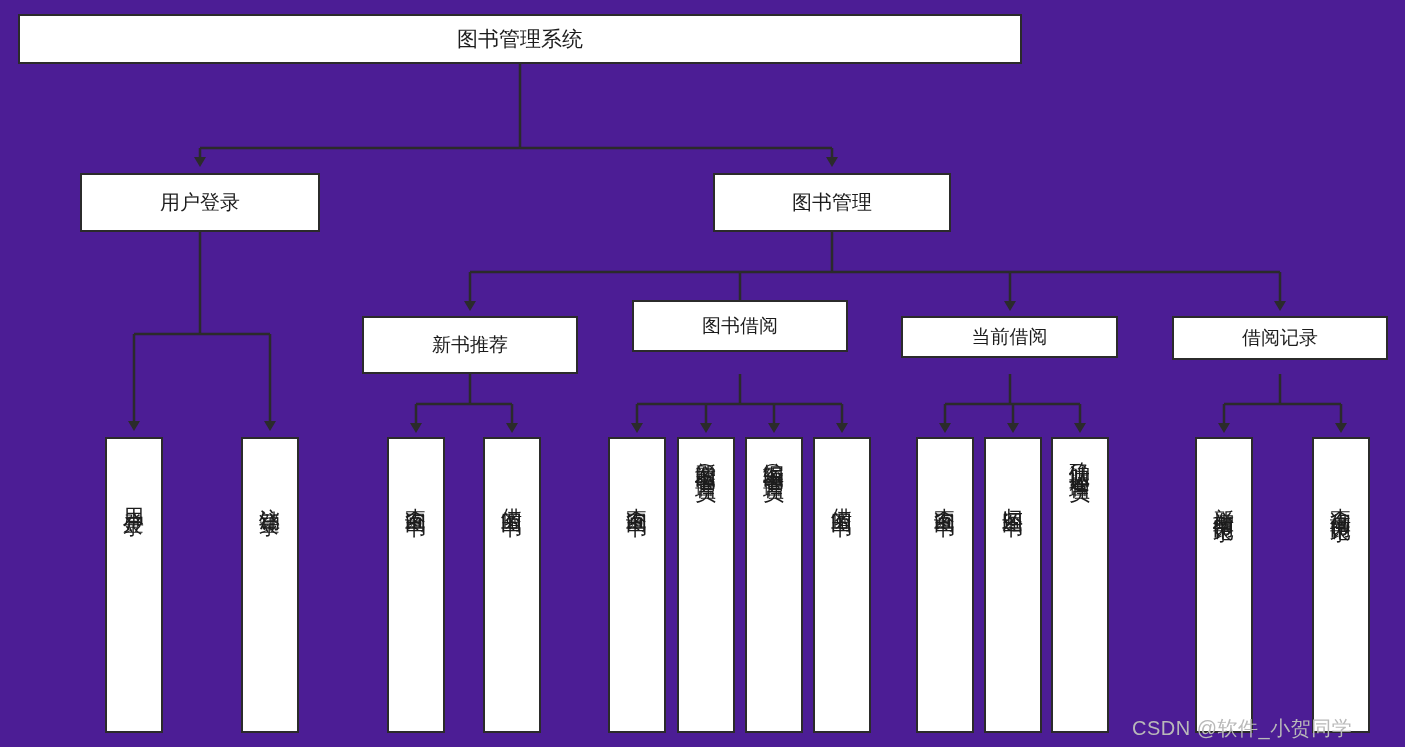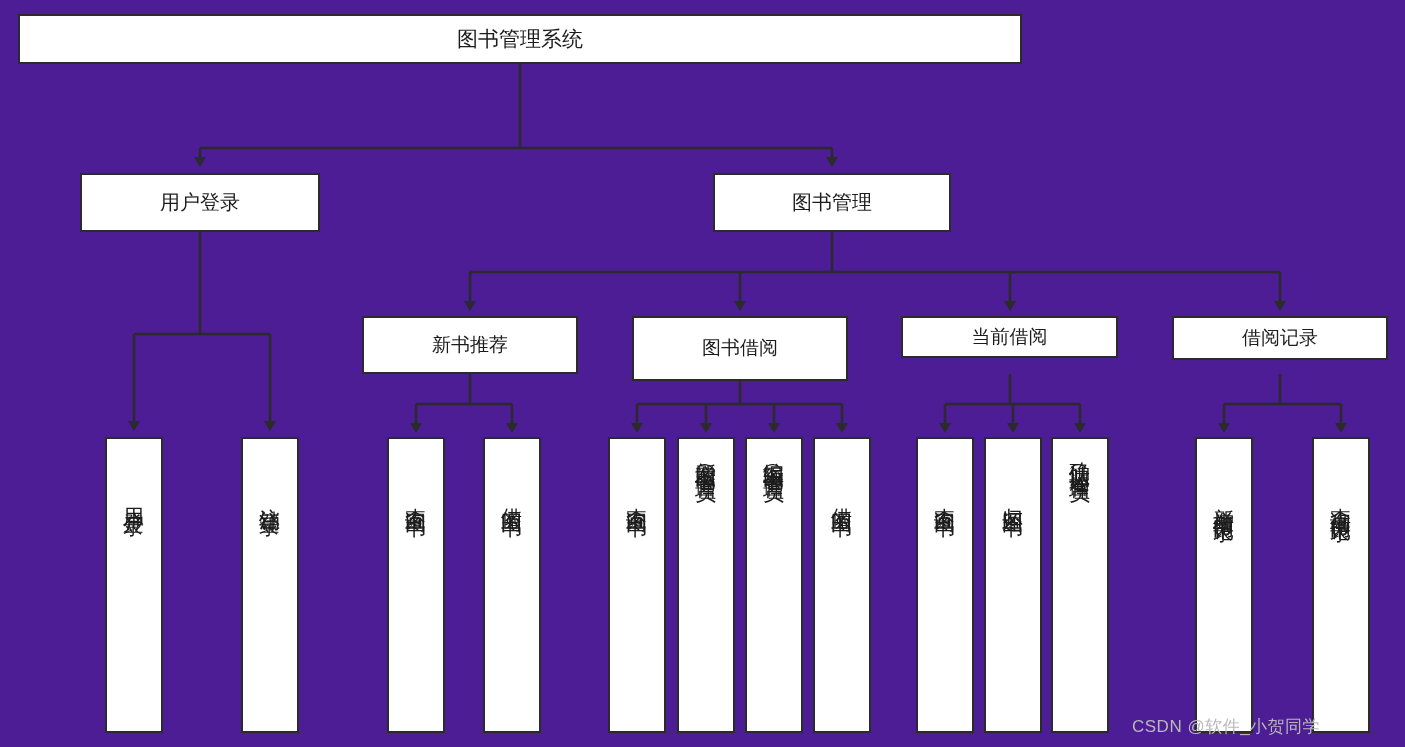--- a/index.html
+++ b/index.html
@@ -63,21 +63,21 @@
     white-space: nowrap;
     -webkit-writing-mode: vertical-rl;
   }
   .leaf-mid .label {
     padding-top: 46px;
   }
   .watermark {
     position: absolute;
     left: 1132px;
     top: 715px;
-    font-size: 17px;
+    font-size: 20px;
     color: #b9b9b9;
     white-space: nowrap;
     letter-spacing: 0.5px;
   }
 </style>
 </head>
 <body>
 
 <div id="canvas">
 
@@ -139,21 +139,21 @@
   <div class="node node-l1" style="left:80px; top:173px; width:240px; height:59px;">
     <span class="label">用户登录</span>
   </div>
   <div class="node node-l2" style="left:362px; top:316px; width:216px; height:58px;">
     <span class="label">新书推荐</span>
   </div>
 
   <div class="node node-l1" style="left:713px; top:173px; width:238px; height:59px;">
     <span class="label">图书管理</span>
   </div>
-  <div class="node node-l2" style="left:632px; top:316px; width:216px; height:65px;">
+  <div class="node node-l2" style="left:632px; top:300px; width:216px; height:52px;">
     <span class="label">图书借阅</span>
   </div>
   <div class="node node-l2" style="left:901px; top:316px; width:217px; height:42px;">
     <span class="label">当前借阅</span>
   </div>
   <div class="node node-l2" style="left:1172px; top:316px; width:216px; height:44px;">
     <span class="label">借阅记录</span>
   </div>
 
   <div class="node node-leaf leaf-mid" style="left:105px; top:437px; width:58px; height:296px;">

